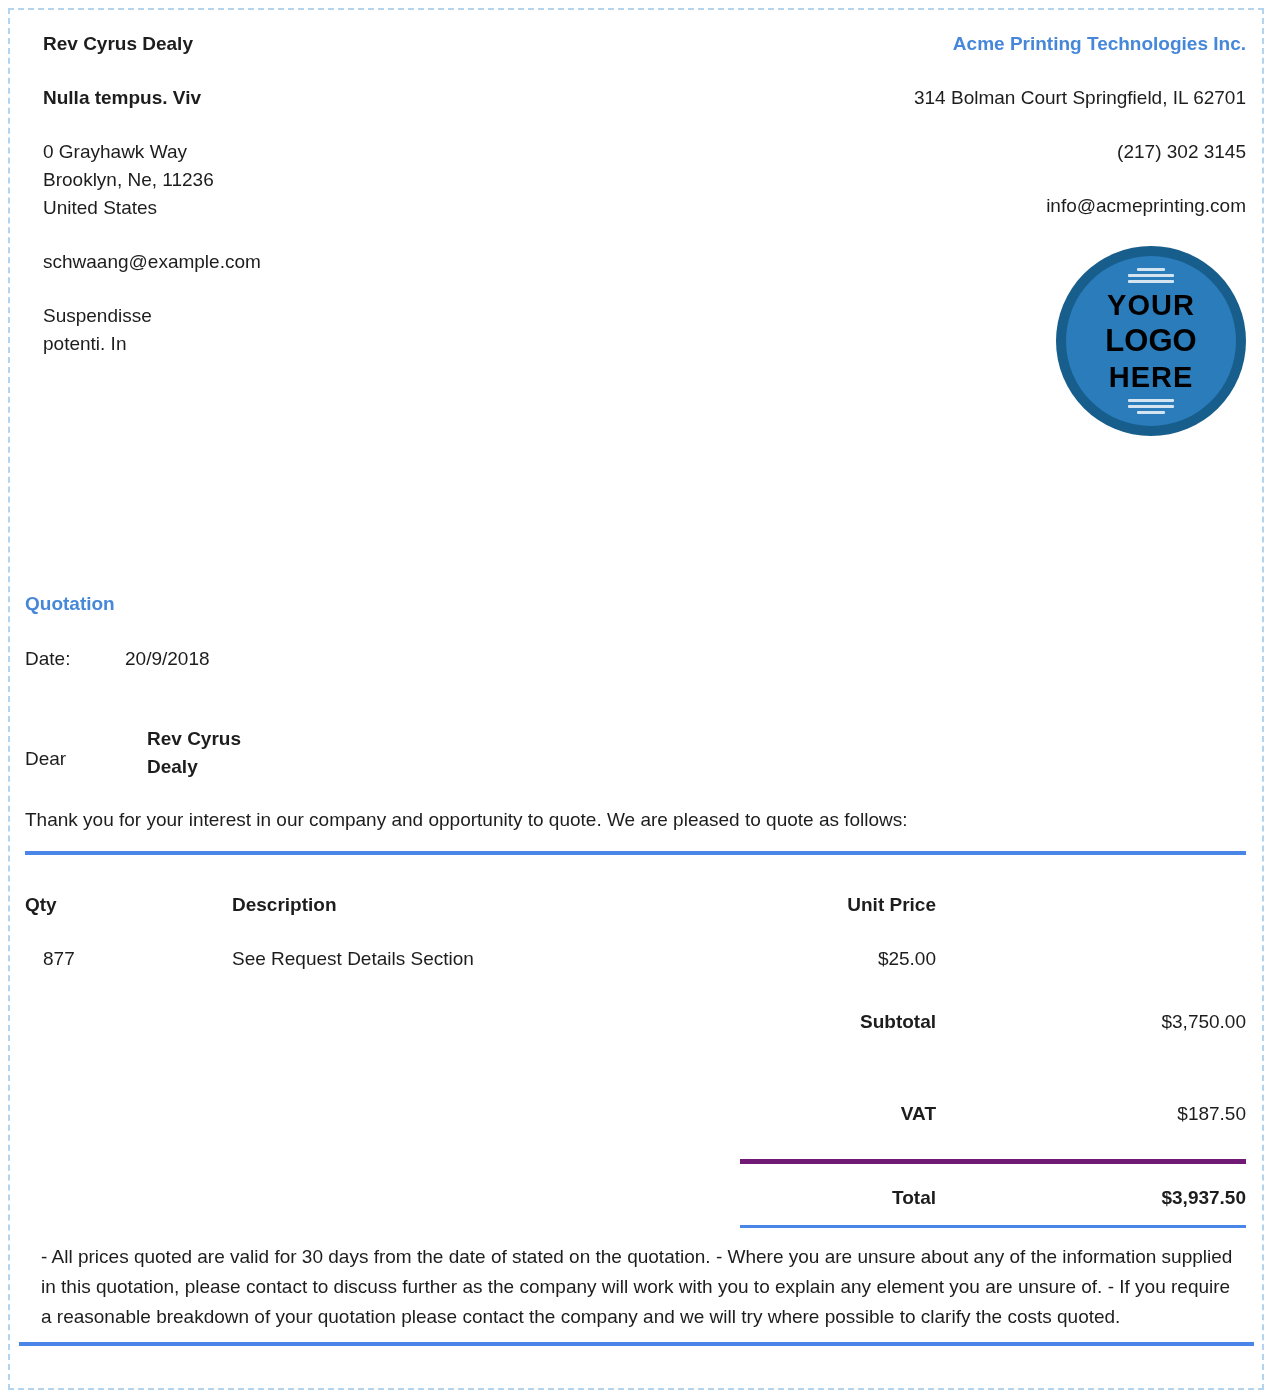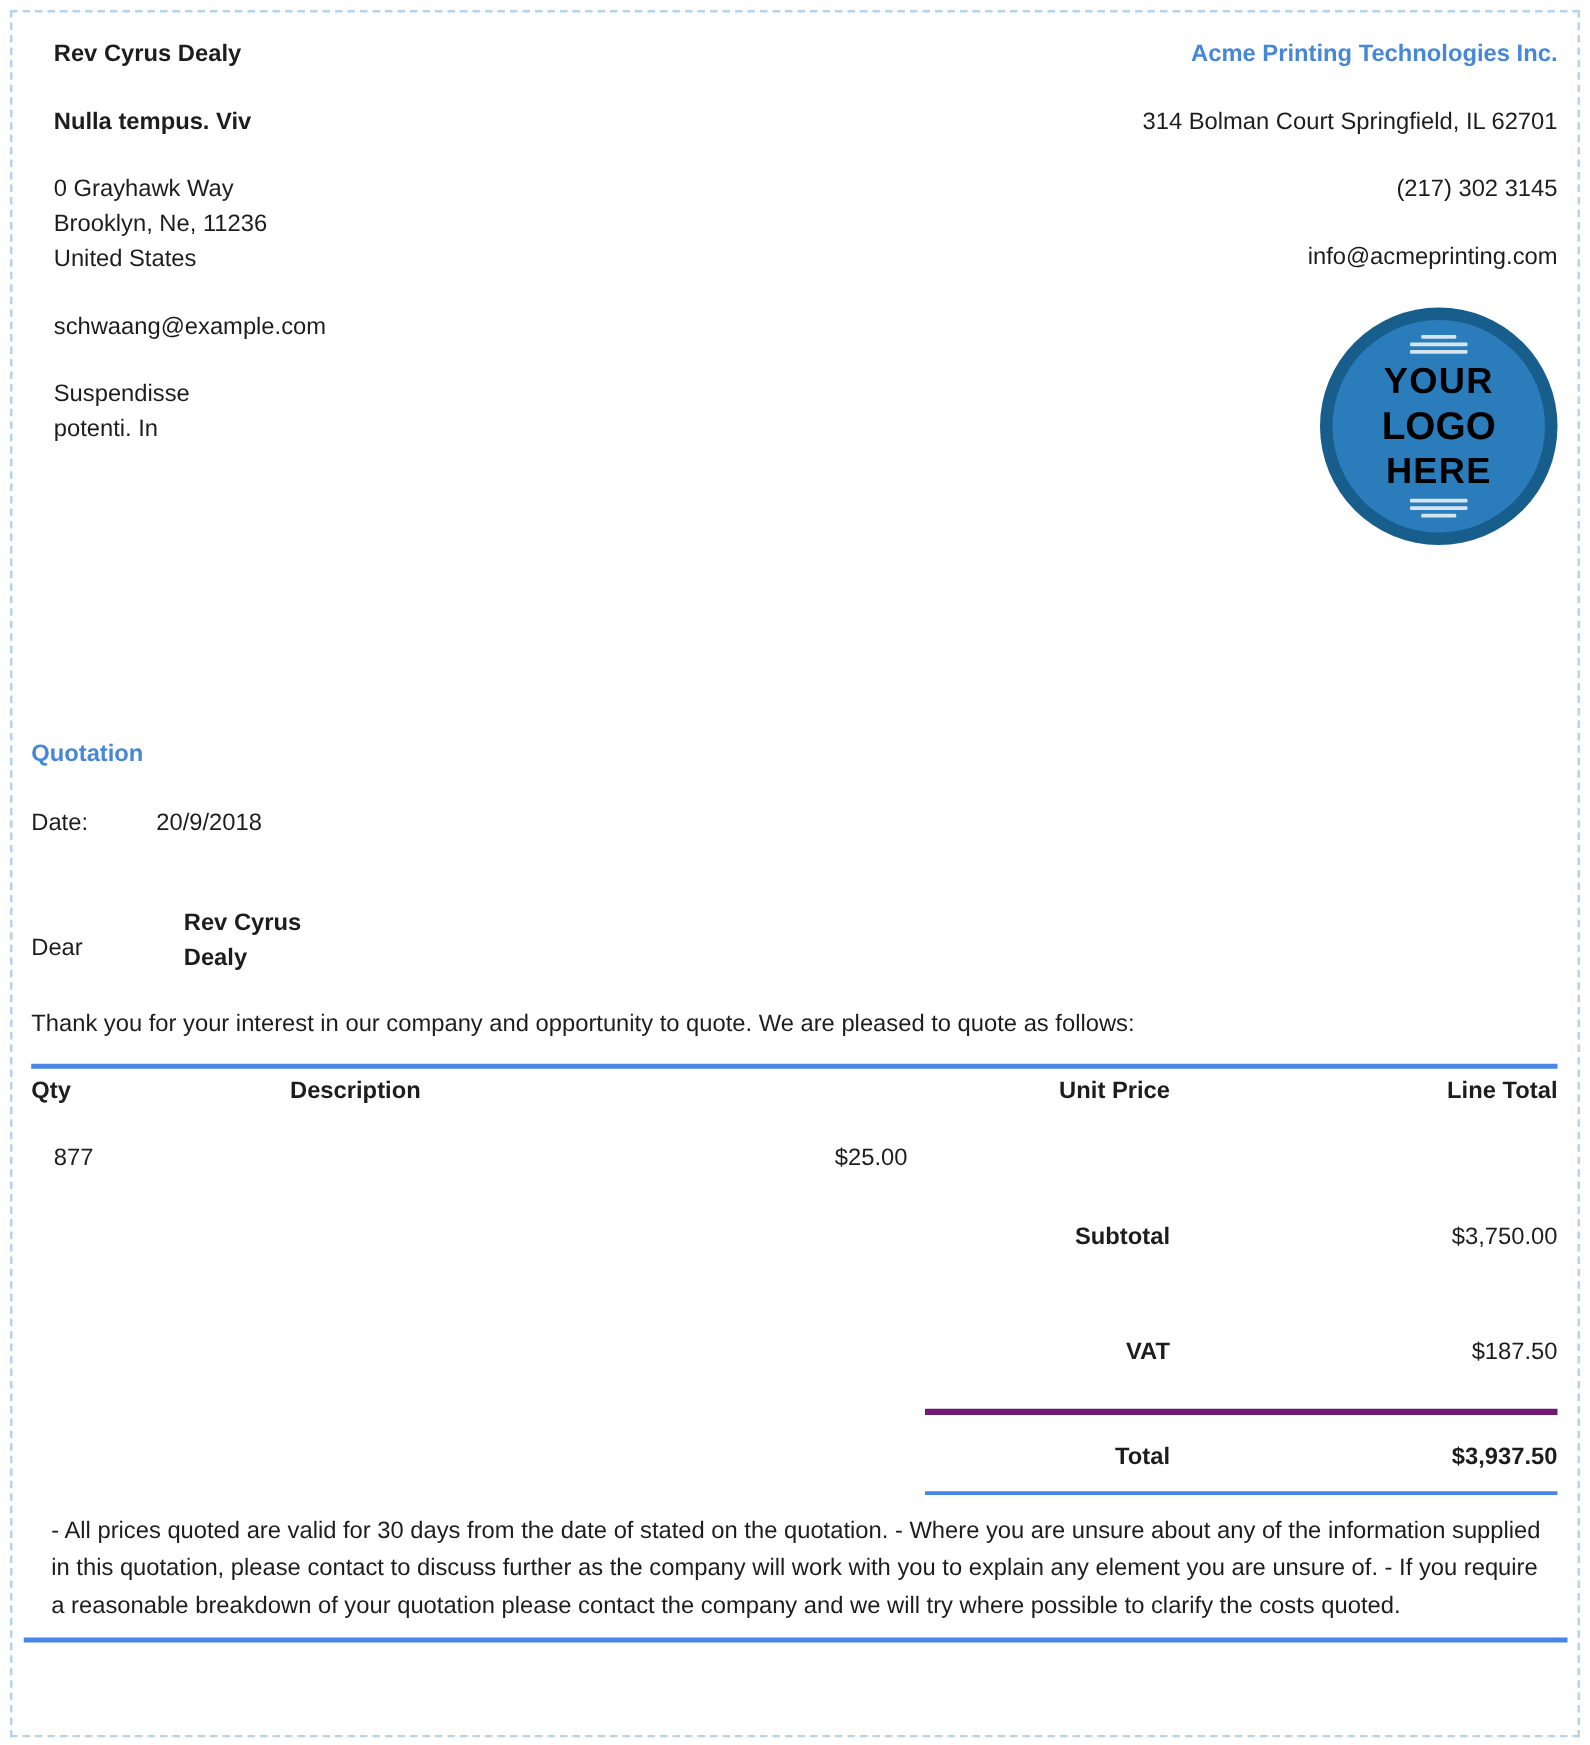--- a/index.html
+++ b/index.html
@@ -61,21 +61,21 @@
   .quotation-section { margin-top: 154px; }
   .quote-title { margin: 0 0 27px 0; }
   .kv-row { display: flex; margin: 0; }
   .date-row { margin-bottom: 52px; }
   .kv-label { width: 100px; flex: 0 0 auto; }
   .dear-row .kv-label { width: 122px; margin-top: 20px; }
   .salutation-name { width: 120px; font-weight: bold; }
   .intro { margin: 25px 0 0 0; }
 
   
-  .quote-table { margin-top: 17px; border-top: 4px solid #4a86e8; padding-top: 4px; }
+  .quote-table { margin-top: 17px; border-top: 4px solid #4a86e8; padding-top: 36px; }
   .thead, .item-row { display: grid; grid-template-columns: 207px 1fr 210px 310px; }
   .thead > div { font-weight: bold; }
   .col-up, .col-lt { text-align: right; }
   .item-row { margin-top: 26px; }
   .item-row .col-qty { padding-left: 18px; }
 
   
   .totals { width: 506px; margin-left: auto; margin-top: 35px; }
   .trow { display: flex; }
   .tlabel { width: 196px; text-align: right; font-weight: bold; flex: 0 0 auto; }
@@ -154,24 +154,24 @@
       <div class="salutation-name">Rev Cyrus Dealy</div>
     </div>
     <p class="intro">Thank you for your interest in our company and opportunity to quote. We are pleased to quote as follows:</p>
   </div>
 
   <div class="quote-table">
     <div class="thead">
       <div class="col-qty">Qty</div>
       <div class="col-desc">Description</div>
       <div class="col-up">Unit Price</div>
-      <div class="col-lt">Line Total</div>
     </div>
     <div class="item-row">
       <div class="col-qty">877</div>
+      <div class="col-desc">See Request Details Section</div>
       <div class="col-up">$25.00</div>
       <div class="col-lt"></div>
     </div>
 
     <div class="totals">
       <div class="trow subtotal-row">
         <div class="tlabel">Subtotal</div>
         <div class="tvalue">$3,750.00</div>
       </div>
       <div class="trow vat-row">

